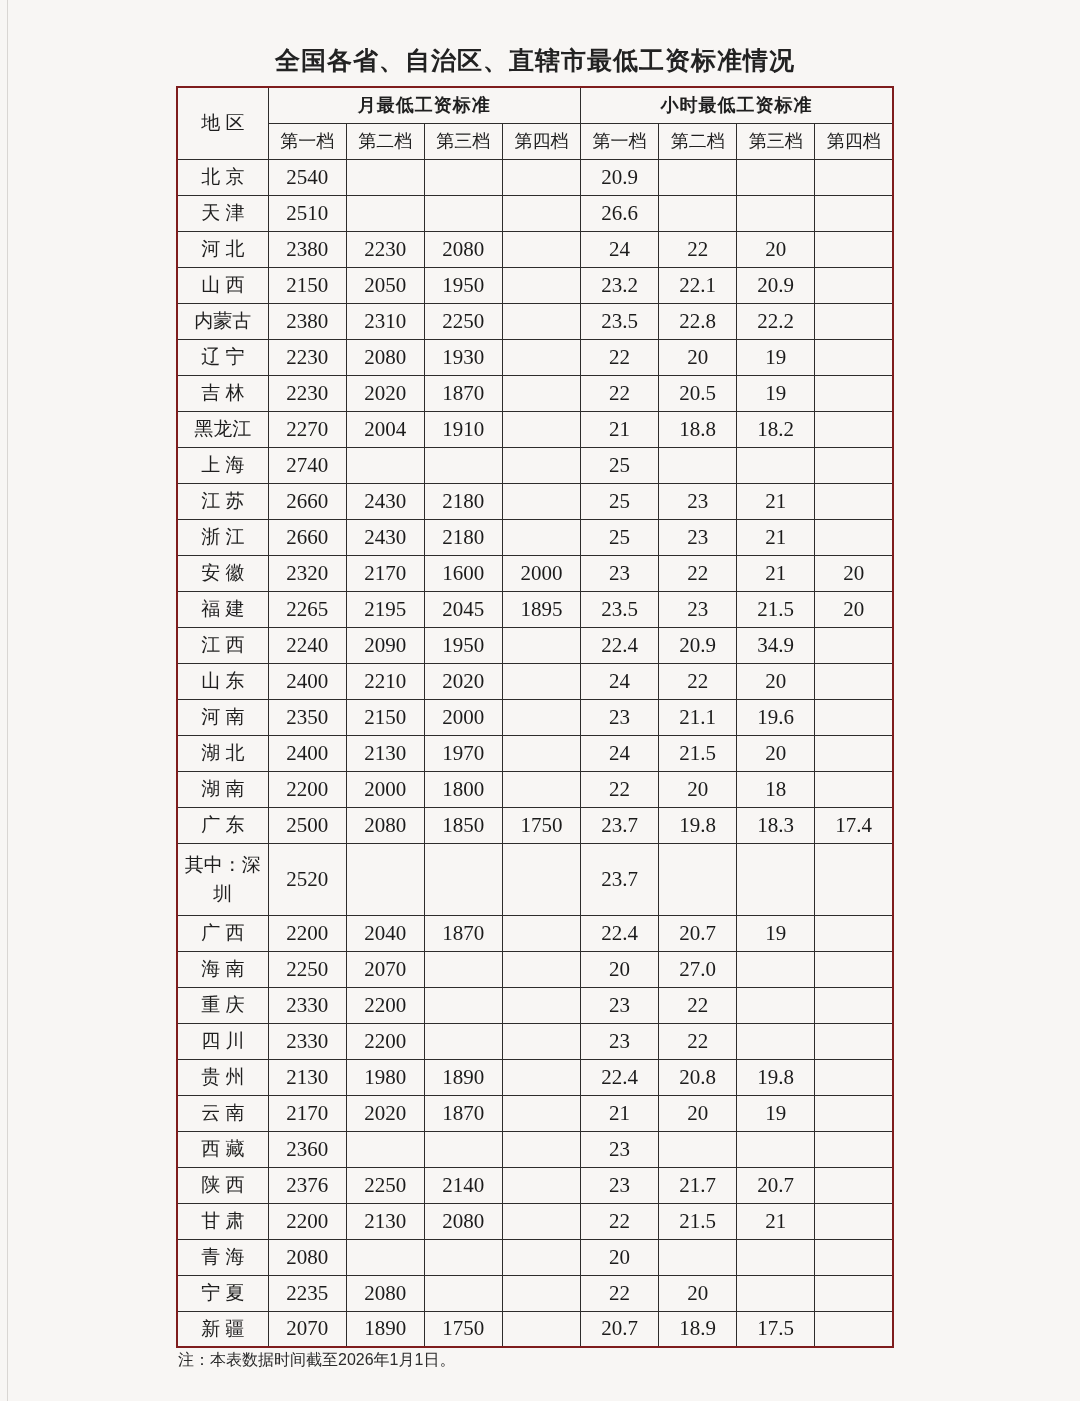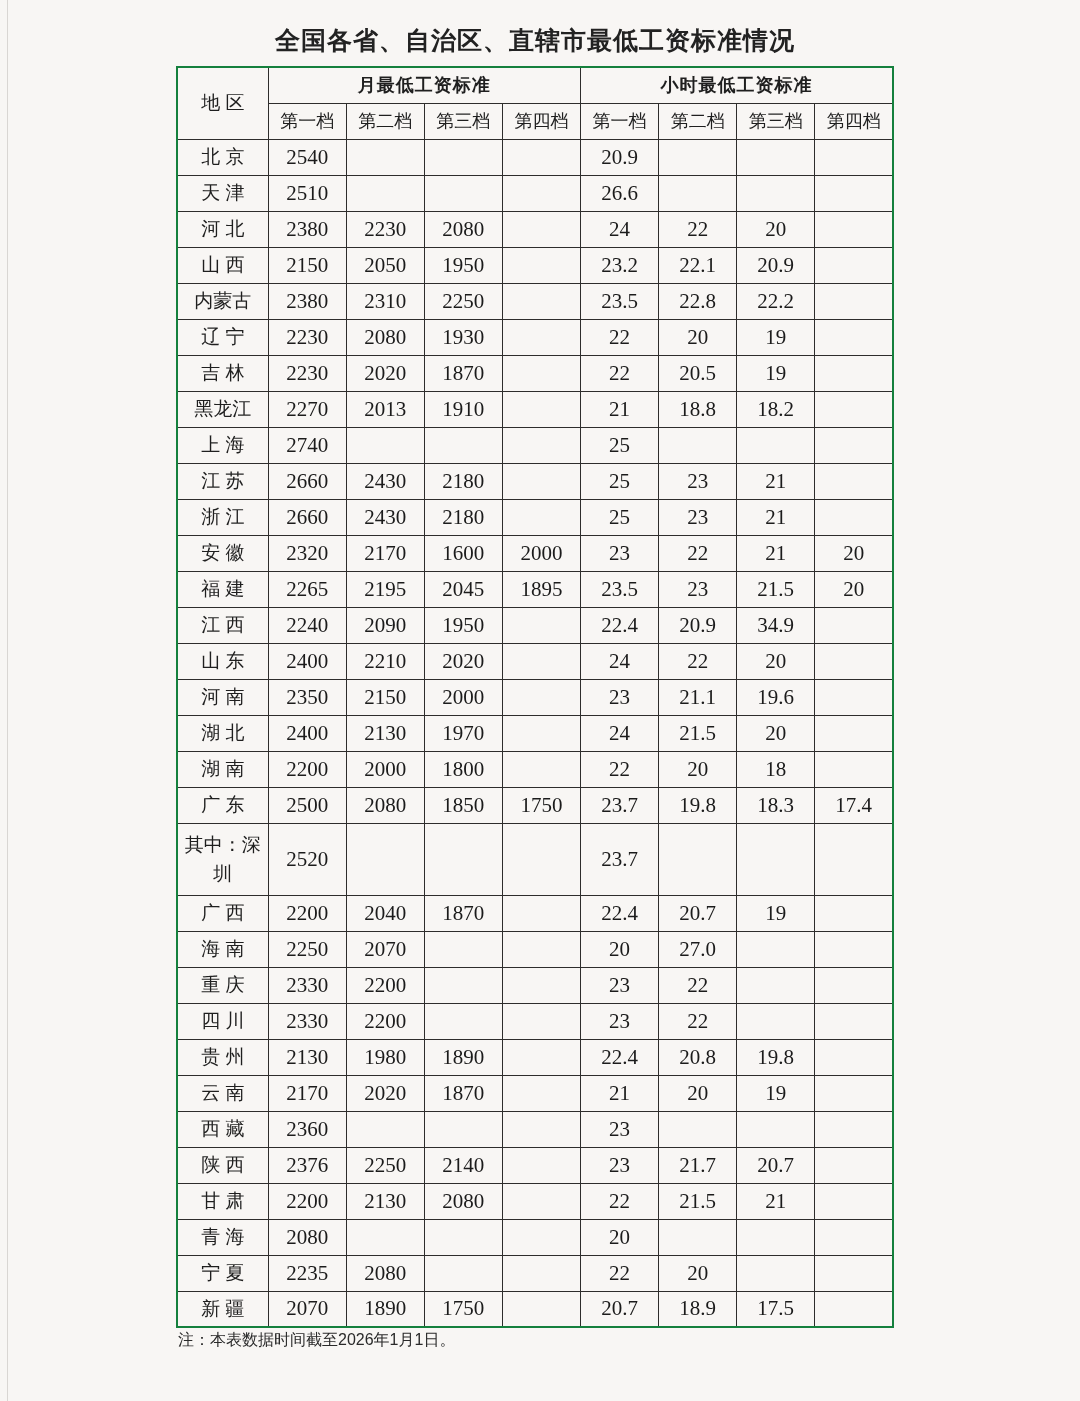--- a/index.html
+++ b/index.html
@@ -13,36 +13,36 @@
   }
   .page-edge {
     position:absolute; left:7px; top:0;
     width:1px; height:100%;
     background:#d9d6d3;
   }
   .content {
     position:absolute; left:176px; top:0; width:718px;
   }
   .title {
-    margin:0; padding-top:24px;
+    margin:0; padding-top:44px;
     text-align:center;
     font-size:25px; font-weight:bold;
     letter-spacing:1px;
     color:#222;
   }
   .unit {
     margin-top:14px; margin-left:281px;
     font-size:16px; color:#2a2a2a;
   }
   table.wage-table {
     margin-top:9px;
     border-collapse:collapse;
     table-layout:fixed;
     width:718px;
-    border:2px solid #15803d;
+    border:2px solid #7f1d1d;
   }
   .wage-table th, .wage-table td {
     border:1px solid #2e2d2c;
     text-align:center;
     vertical-align:middle;
     padding:0;
     overflow:hidden;
   }
   .wage-table thead tr { height:36px; }
   .group-th { font-weight:bold; font-size:18px; letter-spacing:1px; }
@@ -180,21 +180,21 @@
             <td class="num-cell">1870</td>
             <td class="num-cell"></td>
             <td class="num-cell">22</td>
             <td class="num-cell">20.5</td>
             <td class="num-cell">19</td>
             <td class="num-cell"></td>
           </tr>
           <tr>
             <td class="region-cell">黑龙江</td>
             <td class="num-cell">2270</td>
-            <td class="num-cell">2013</td>
+            <td class="num-cell">2004</td>
             <td class="num-cell">1910</td>
             <td class="num-cell"></td>
             <td class="num-cell">21</td>
             <td class="num-cell">18.8</td>
             <td class="num-cell">18.2</td>
             <td class="num-cell"></td>
           </tr>
           <tr>
             <td class="region-cell">上 海</td>
             <td class="num-cell">2740</td>

